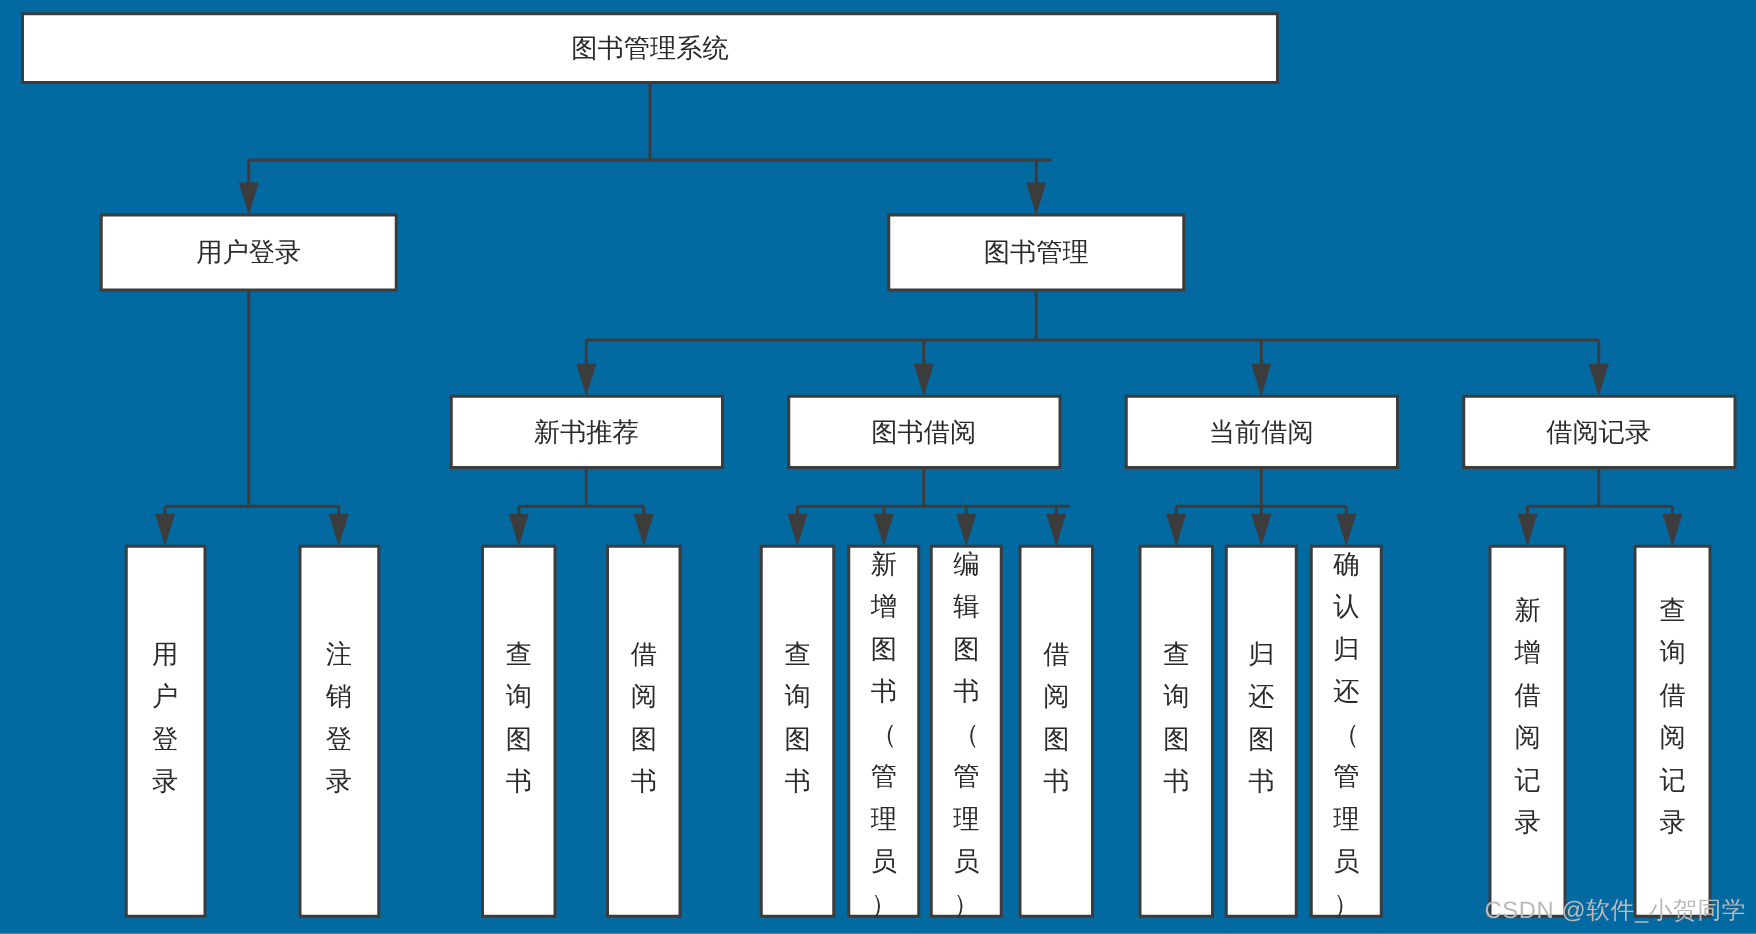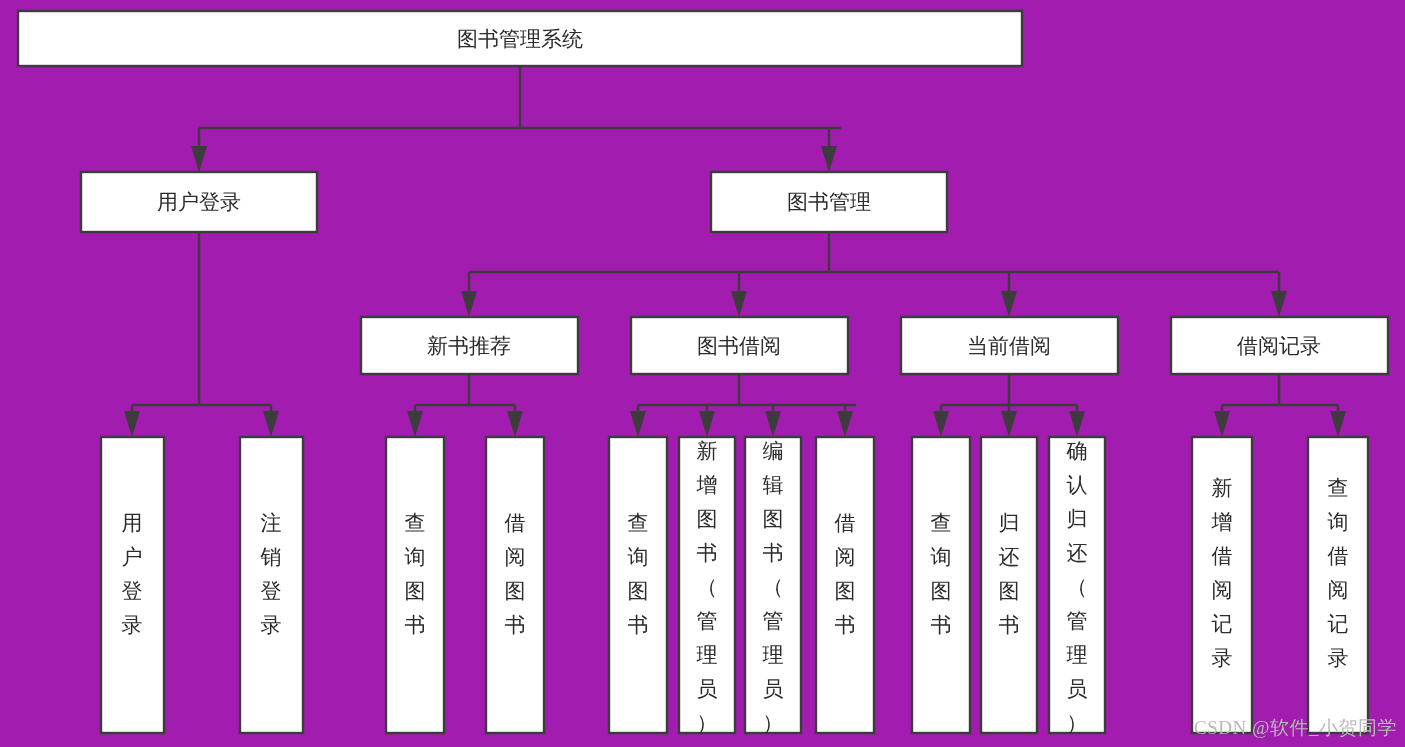--- a/index.html
+++ b/index.html
@@ -11,21 +11,21 @@
   body {
     width: 1405px;
     height: 747px;
     font-family: "Liberation Sans", "DejaVu Sans", sans-serif;
     overflow: hidden;
   }
   #diagram-root {
     position: relative;
     width: 1405px;
     height: 747px;
-    background: #a21caf;
+    background: #0369a1;
   }
   svg#flow-svg {
     position: absolute;
     left: 0;
     top: 0;
     width: 1405px;
     height: 747px;
     display: block;
   }
   .node-box {
@@ -53,21 +53,21 @@
     stroke-linecap: butt;
   }
   .edge-arrow {
     fill: #3c3c3c;
     stroke: none;
   }
   .watermark {
     position: absolute;
     right: 8px;
     bottom: 6px;
-    font-family: Liberation Serif, serif;
+    font-family: Liberation Sans, sans-serif;
     font-size: 19px;
     color: #b9b9b9;
     letter-spacing: 0.5px;
     white-space: nowrap;
     user-select: none;
     pointer-events: none;
     text-align: center;
   }
 </style>
 </head>

